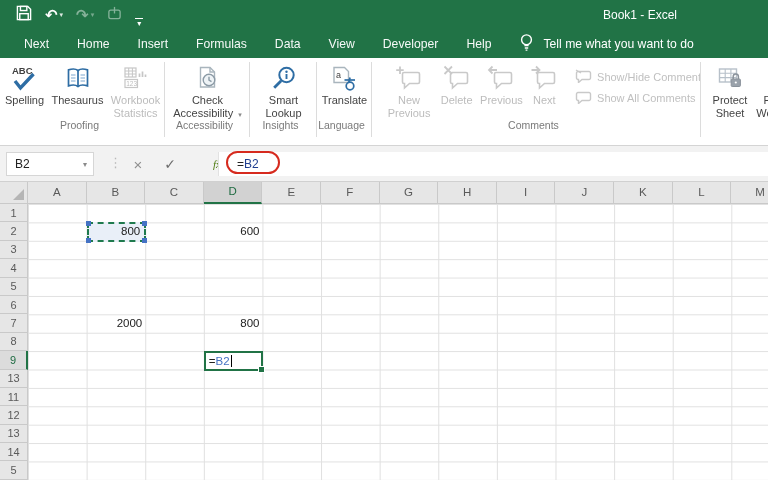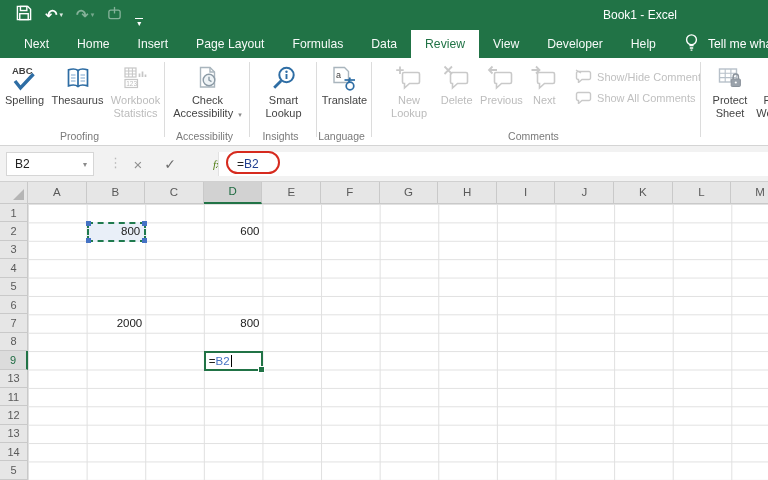--- a/index.html
+++ b/index.html
@@ -31,21 +31,21 @@
   .rgroup::after{content:"";position:absolute;right:0;top:4px;bottom:8px;width:1px;background:#dcdcdc;}
   .grp-proofing{left:0;width:165px;}
   .grp-accessibility{left:165px;width:85px;}
   .grp-insights{left:250px;width:67px;}
   .grp-language{left:317px;width:55px;}
   .grp-comments{left:372px;width:329px;}
   .grp-protect{left:701px;width:110px;}
   .grp-protect::after{display:none;}
   .gbuttons{display:flex;justify-content:center;align-items:flex-start;height:70px;padding-top:3px;box-sizing:border-box;}
   .grp-comments .gbuttons{justify-content:flex-start;padding-left:10px;}
-  .glabel{position:absolute;bottom:3px;left:0;right:6px;text-align:center;font-size:10.5px;color:#7a7a7a;white-space:nowrap;margin-top:36px;}
+  .glabel{position:absolute;bottom:14px;left:0;right:6px;text-align:center;font-size:10.5px;color:#7a7a7a;white-space:nowrap;margin-top:36px;}
   .bigbtn{display:flex;flex-direction:column;align-items:center;padding-top:2px;cursor:default;}
   .bigbtn .bicon{height:31px;display:flex;align-items:center;justify-content:center;}
   .bigbtn .blabel{font-size:11px;line-height:13px;text-align:center;color:#444;}
   .bigbtn.disabled .blabel{color:#bcbcbc;}
   .dd{font-size:7px;color:#8a8a8a;margin-left:2px;}
   .smallcol{display:flex;flex-direction:column;gap:5px;margin-left:12px;padding-top:8px;}
   .smallbtn{display:flex;align-items:center;gap:5px;font-size:11px;color:#c0c0c0;white-space:nowrap;}
 
   
   .fbar{position:absolute;left:0;top:146px;width:768px;height:36px;background:#f2f2f2;border-bottom:1px solid #d0d0d0;box-sizing:border-box;}
@@ -119,24 +119,22 @@
         </span>
       </div>
     <div class="wtitle">Book1  -  Excel</div>
   </div>
 
   <div class="tabrow">
     <div class="tabs">
         <div class="tab">Next</div>
         <div class="tab">Home</div>
         <div class="tab">Insert</div>
-        <div class="tab">Page Layout</div>
         <div class="tab">Formulas</div>
         <div class="tab">Data</div>
-        <div class="tab active">Review</div>
         <div class="tab">View</div>
         <div class="tab">Developer</div>
         <div class="tab">Help</div>
       </div>
     <div class="tellme">
       <span><svg width="15" height="19" viewBox="0 0 15 19">
             <circle cx="7.5" cy="6.8" r="4.9" fill="none" stroke="#fff" stroke-width="1.4"></circle>
             <path d="M5.4 12.6 h4.2 M5.8 15 h3.4 M6.6 17.2 h1.8" stroke="#fff" stroke-width="1.3" fill="none"></path>
           </svg></span>
       <span>Tell me what you want to do</span>
@@ -234,21 +232,21 @@
         </div>
         <div class="rgroup grp-comments">
           <div class="gbuttons">
             <div class="bigbtn disabled" style="width: 58px;">
               <span class="bicon">
                 <svg width="28" height="27" viewBox="0 0 28 27">
                   <path d="M9 7.5 h14 a1.5 1.5 0 0 1 1.5 1.5 v8 a1.5 1.5 0 0 1 -1.5 1.5 h-8.5 l-5 4.5 v-4.5 h-0.5 a1.5 1.5 0 0 1 -1.5 -1.5 v-8 a1.5 1.5 0 0 1 1.5 -1.5 z" fill="#fff" stroke="#c9c9c9" stroke-width="1.6"></path>
                   <path d="M5 1.5 v7.5 M1.2 5.2 h7.5" stroke="#c9c9c9" stroke-width="1.8"></path>
                 </svg>
               </span>
-              <span class="blabel">New Lookup</span>
+              <span class="blabel">New Previous</span>
             </div>
             <div class="bigbtn disabled" style="width: 44px;">
               <span class="bicon">
                 <svg width="28" height="27" viewBox="0 0 28 27">
                   <path d="M9 7.5 h14 a1.5 1.5 0 0 1 1.5 1.5 v8 a1.5 1.5 0 0 1 -1.5 1.5 h-8.5 l-5 4.5 v-4.5 h-0.5 a1.5 1.5 0 0 1 -1.5 -1.5 v-8 a1.5 1.5 0 0 1 1.5 -1.5 z" fill="#fff" stroke="#c9c9c9" stroke-width="1.6"></path>
                   <path d="M1.5 1.5 l7.5 7.5 M9 1.5 l-7.5 7.5" stroke="#c9c9c9" stroke-width="1.8"></path>
                 </svg>
               </span>
               <span class="blabel">Delete</span>
             </div>

